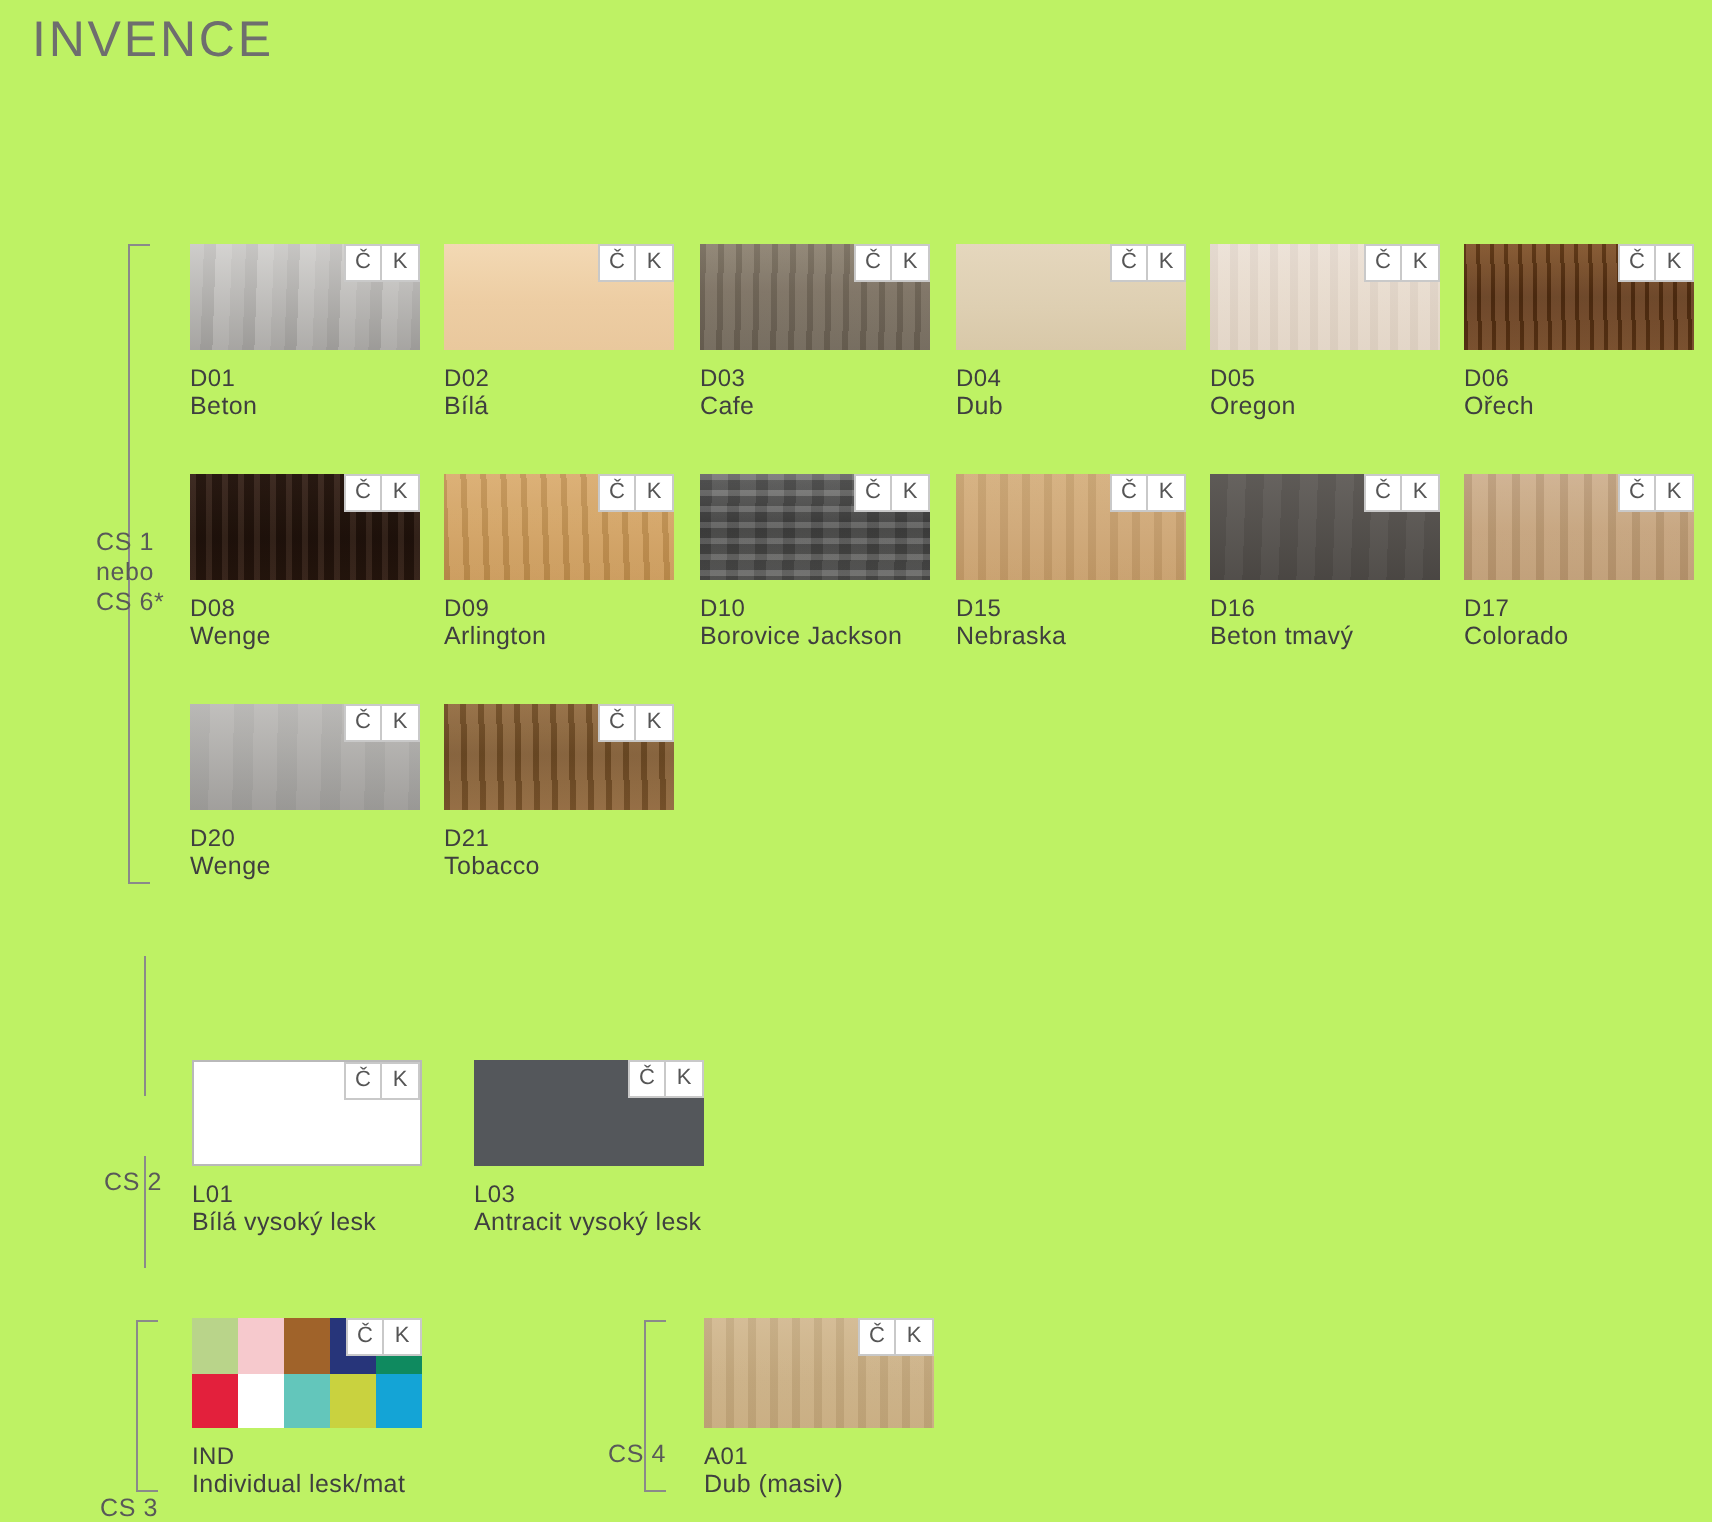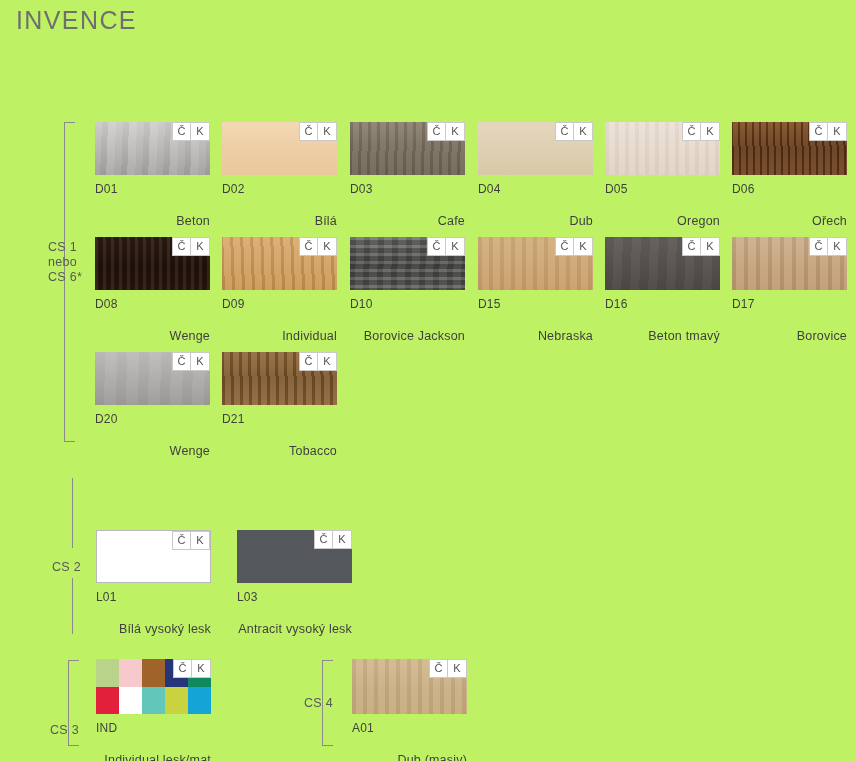--- a/index.html
+++ b/index.html
@@ -52,20 +52,21 @@
   .bracket.ends::before { top: 0; }
   .bracket.ends::after  { bottom: 0; }
 
   .group-label {
     position: absolute;
     font-size: 12.5px;
     line-height: 15px;
     color: #595959;
     letter-spacing: .3px;
     text-align: left;
+    margin-top: 24px;
   }
 
   
   .swatch {
     position: absolute;
     width: 115px;
   }
   .chip {
     position: relative;
     width: 115px;
@@ -95,26 +96,25 @@
   .badge span + span { border-left: none; }
 
   .code {
     margin-top: 7px;
     font-size: 12px;
     color: #3f3f3f;
     letter-spacing: .2px;
     white-space: nowrap;
   }
   .name {
-    margin-top: 18px;
+    margin-top: 0;
     font-size: 12.5px;
     color: #3f3f3f;
     letter-spacing: .2px;
     white-space: nowrap;
-    text-align: right;
   }
 
   
   .tex { position: absolute; inset: 0; }
 
   .t-beton {
     background:
       linear-gradient(180deg, rgba(255,255,255,.30), rgba(0,0,0,.10)),
       repeating-linear-gradient(92deg, #b9b7b4 0 7px, #aeaca9 7px 13px, #c2c0bd 13px 21px),
       #b4b2af;
@@ -296,21 +296,21 @@
 
   <div class="swatch" style="left:222px; top:237px;">
     <div class="chip">
       <div class="tex t-arlington"></div>
       <div class="badge">
         <span>Č</span>
         <span>K</span>
       </div>
     </div>
     <div class="code">D09</div>
-    <div class="name">Individual</div>
+    <div class="name">Arlington</div>
   </div>
 
   <div class="swatch" style="left:350px; top:237px;">
     <div class="chip">
       <div class="tex t-borovice"></div>
       <div class="badge">
         <span>Č</span>
         <span>K</span>
       </div>
     </div>
@@ -344,21 +344,21 @@
 
   <div class="swatch" style="left:732px; top:237px;">
     <div class="chip">
       <div class="tex t-colorado"></div>
       <div class="badge">
         <span>Č</span>
         <span>K</span>
       </div>
     </div>
     <div class="code">D17</div>
-    <div class="name">Borovice</div>
+    <div class="name">Colorado</div>
   </div>
 
   <div class="swatch" style="left:95px; top:352px;">
     <div class="chip">
       <div class="tex t-galaxy"></div>
       <div class="badge">
         <span>Č</span>
         <span>K</span>
       </div>
     </div>

